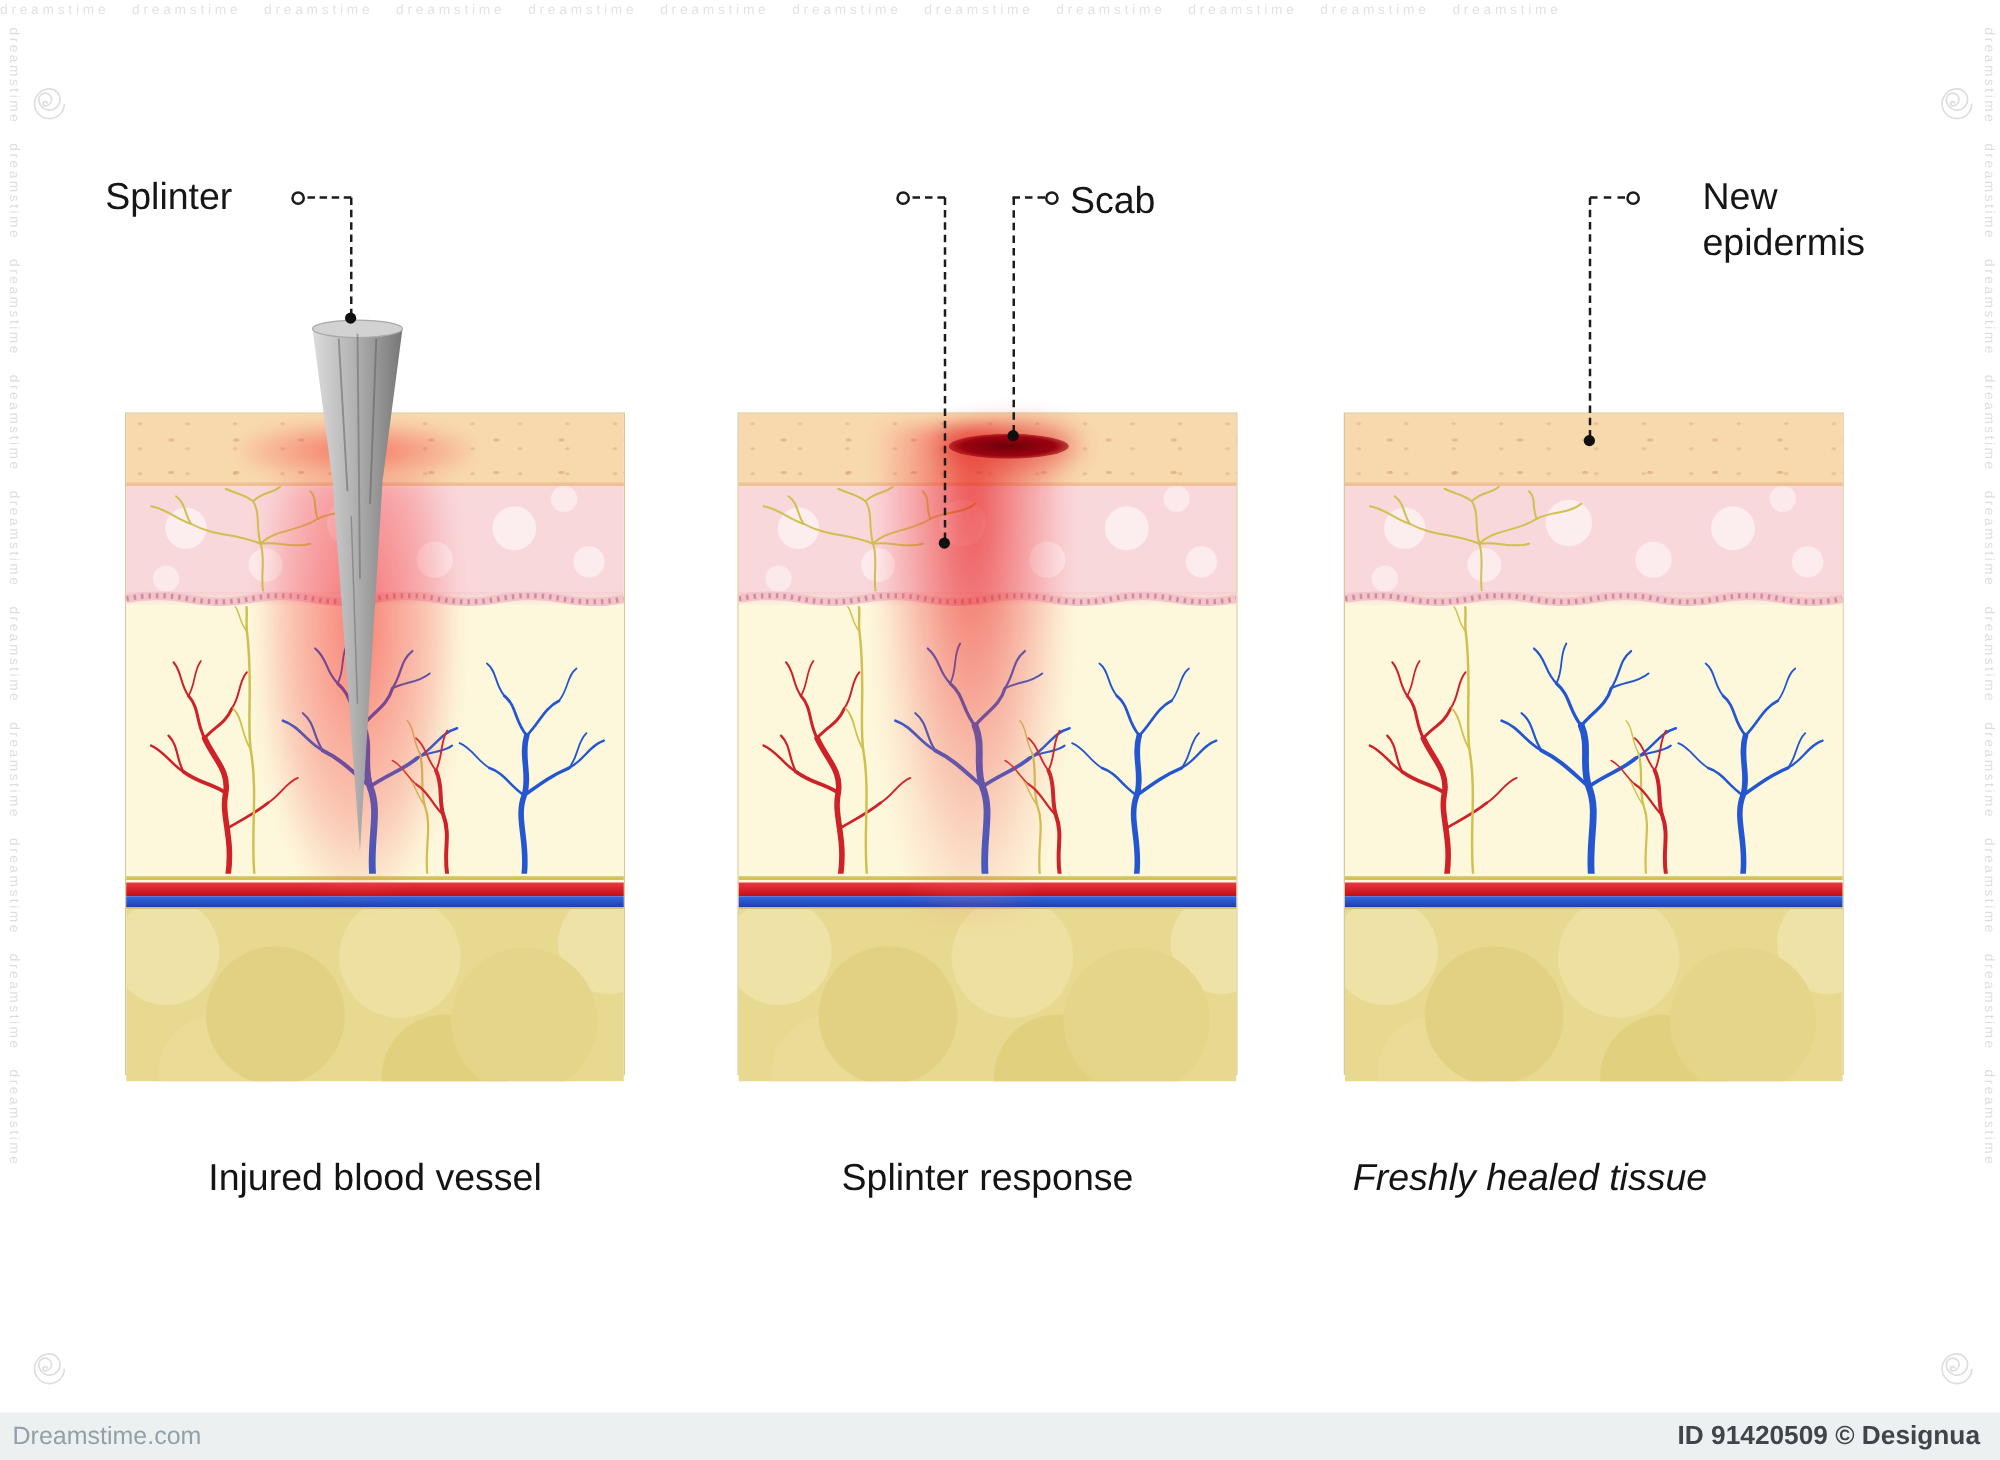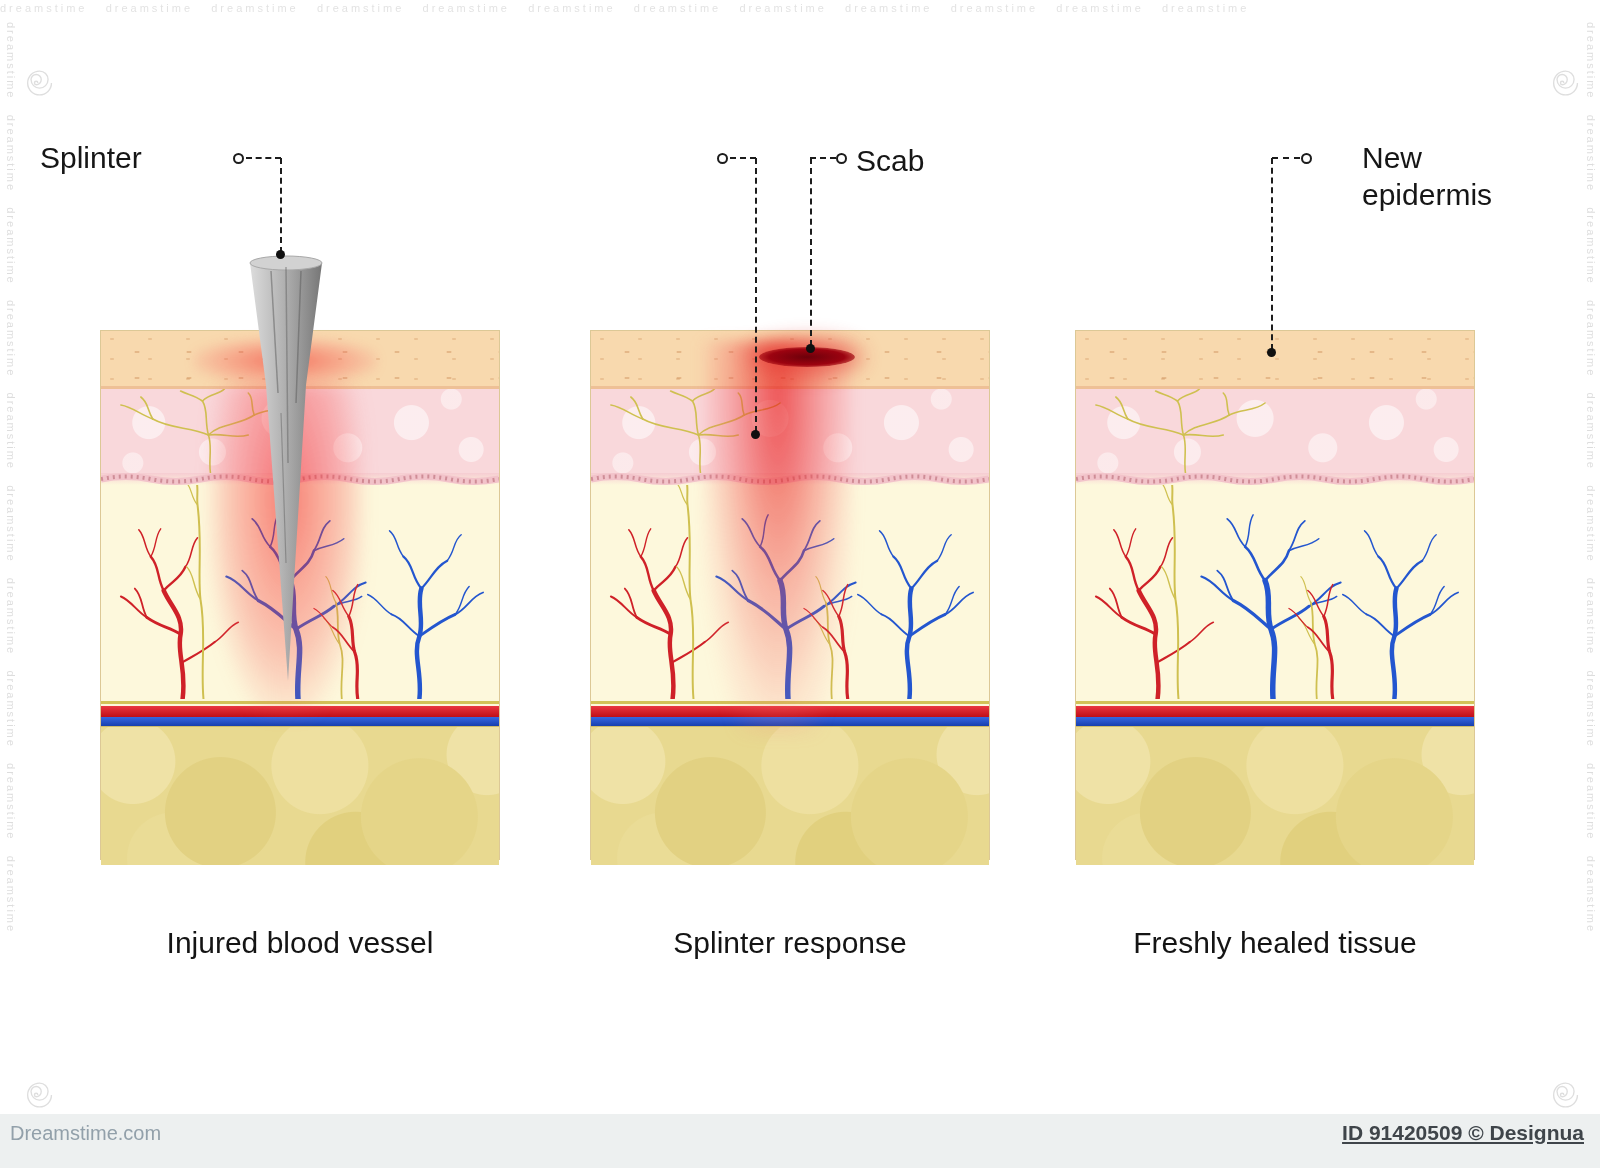--- a/index.html
+++ b/index.html
@@ -73,27 +73,27 @@
     box-shadow:0 0 20px 8px rgba(225,35,35,.45);}
 
   
   .lbl{position:absolute;font-size:30px;line-height:37px;color:#161616;z-index:20;}
   .lead-h{position:absolute;border-top:2px dashed #1c1c1c;z-index:20;}
   .lead-v{position:absolute;border-left:2px dashed #1c1c1c;z-index:20;}
   .ring{position:absolute;width:7px;height:7px;border:2px solid #1c1c1c;border-radius:50%;background:#fff;z-index:20;}
   .dot{position:absolute;width:9px;height:9px;border-radius:50%;background:#101010;z-index:21;}
 
   .caption{position:absolute;top:926px;width:400px;text-align:center;font-size:30px;color:#141414;z-index:20;}
-  .cap-1{left:100px;} .cap-2{left:590px;} .cap-3{left:1075px;}
+  .cap-1{left:100px;} .cap-2{left:590px;} .cap-3{left:1024px;font-style:italic;}
 
   
   .bottom-bar{position:absolute;left:0;right:0;bottom:0;height:38px;background:#edf0f0;
-    display:flex;justify-content:space-between;align-items:center;padding:0 16px 16px 10px;z-index:30;}
+    display:flex;justify-content:space-between;align-items:center;padding:0 16px 0 10px;z-index:30;}
   .bottom-left{color:#92a0aa;font-size:20px;}
-  .bottom-right{color:#3f454a;font-size:21px;font-weight:600;text-decoration:underline;}
+  .bottom-right{color:#3f454a;font-size:21px;font-weight:600;}
 
   .defs-holder{position:absolute;width:0;height:0;overflow:hidden;}
 </style>
 </head>
 <body>
 
 <div class="canvas">
 
   <svg class="defs-holder" aria-hidden="true">
     <defs>
@@ -293,21 +293,21 @@
     <div class="bands">
       <div class="band-gap"></div>
         <div class="band-yellow"></div>
       <div class="band-gap"></div>
         <div class="band-red"></div>
       <div class="band-blue"></div>
     </div>
     <div class="hypodermis"></div>
   </div>
 
-  <div class="lbl" style="left:40px;top:139px;width:190px;text-align:left;">Splinter</div>
+  <div class="lbl" style="left:40px;top:139px;width:190px;text-align:center;">Splinter</div>
   <div class="ring" style="left:233px;top:153px;"></div>
   <div class="lead-h" style="left:246px;top:157px;width:35px;"></div>
   <div class="lead-v" style="left:280px;top:158px;height:95px;"></div>
   <div class="dot" style="left:276px;top:250px;"></div>
 
   <div class="ring" style="left:717px;top:153px;"></div>
   <div class="lead-h" style="left:730px;top:157px;width:26px;"></div>
   <div class="lead-v" style="left:755px;top:158px;height:274px;"></div>
   <div class="dot" style="left:751px;top:430px;"></div>
 

